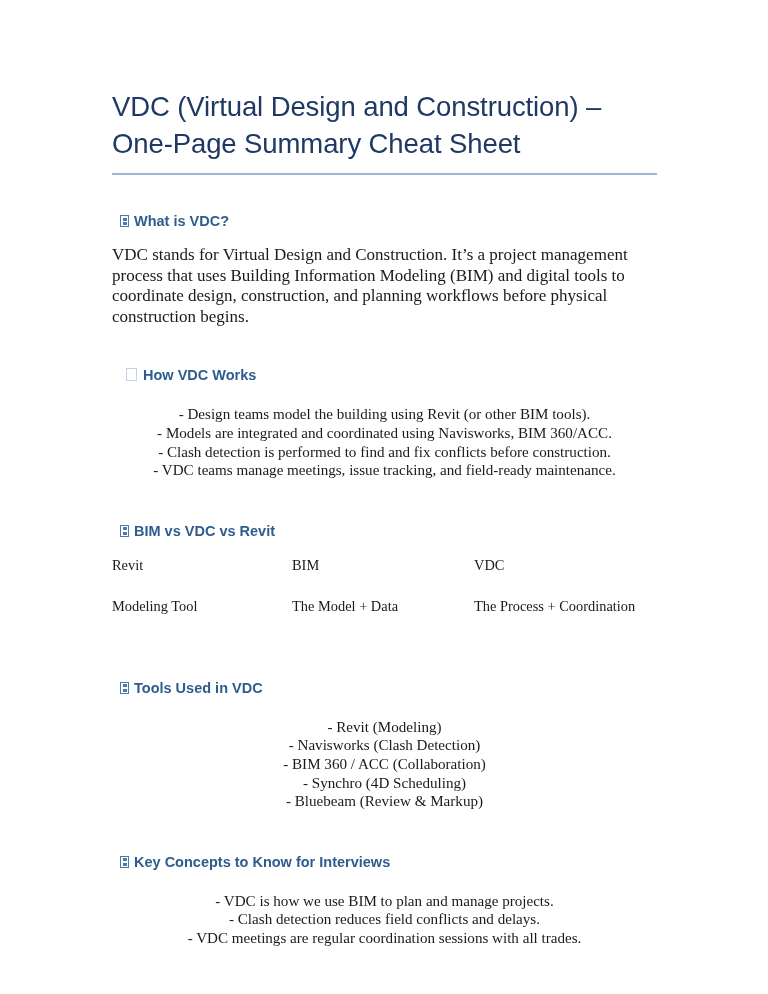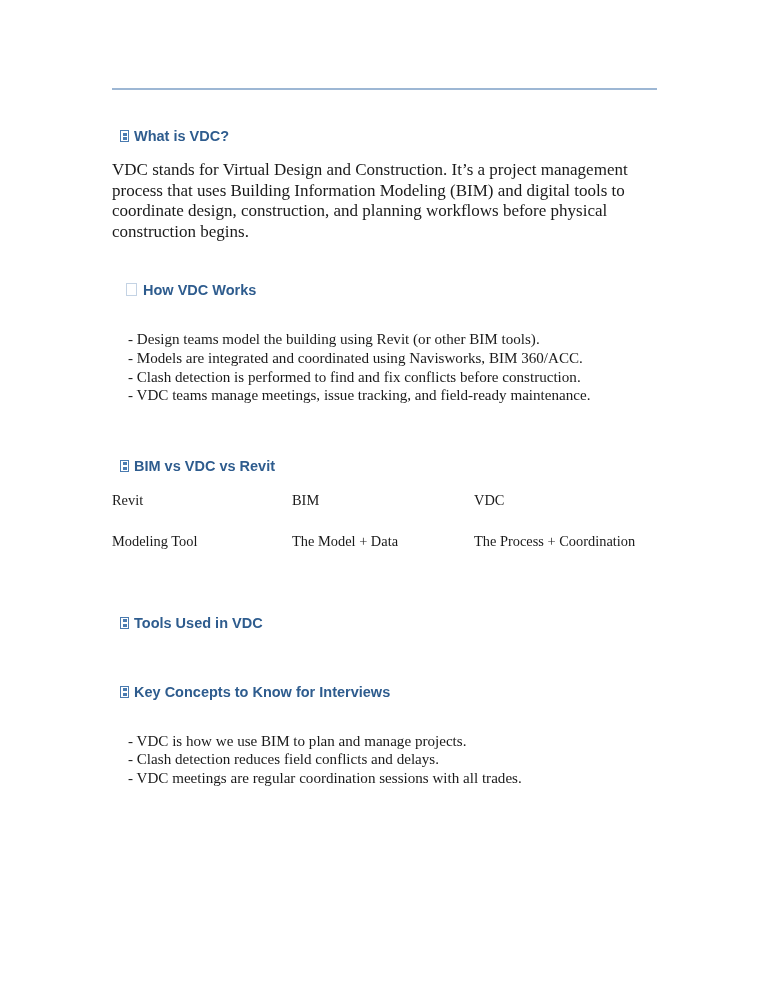--- a/index.html
+++ b/index.html
@@ -100,21 +100,21 @@
   }
 
   
   .body-text {
     font-size: 17px;
     line-height: 20.6px;
     color: #1a1a1a;
     margin: 0;
     padding: 0;
   }
-  .line-list { margin: 16px; padding: 0; list-style: none; }
+  .line-list { margin: 6px; padding: 0; list-style: none; text-align: center; }
   .line-list li {
     font-size: 15.1px;
     line-height: 18.6px;
     color: #1a1a1a;
     white-space: nowrap;
   }
 
   
   .cmp-table {
     border-collapse: collapse;
@@ -142,20 +142,24 @@
   .gap-section-md    { height: 27px; }
   .gap-section-xl    { height: 33px; }
   .indent-1 { padding-left: 6px; }
 </style>
 </head>
 <body>
 
 <div class="page">
   <div class="content">
 
+    <h1 class="doc-title">
+      <span>VDC (Virtual Design and Construction) –</span><br>
+      <span>One-Page Summary Cheat Sheet</span>
+    </h1>
     <hr class="title-rule">
 
     <div class="gap-after-title"></div>
 
     <div class="section">
       <div class="sec-heading">
         <span class="tofu"></span><span class="lbl">What is VDC?</span>
       </div>
       <div class="gap-head-body"></div>
       <p class="body-text">VDC stands for Virtual Design and Construction. It’s a project management process that uses Building Information Modeling (BIM) and digital tools to coordinate design, construction, and planning workflows before physical construction begins.</p>
@@ -204,20 +208,27 @@
       </table>
     </div>
 
     <div class="gap-section-xl"></div>
 
     <div class="section">
       <div class="sec-heading">
         <span class="tofu"></span><span class="lbl">Tools Used in VDC</span>
       </div>
       <div class="gap-head-body"></div>
+      <ul class="line-list">
+        <li>- Revit (Modeling)</li>
+        <li>- Navisworks (Clash Detection)</li>
+        <li>- BIM 360 / ACC (Collaboration)</li>
+        <li>- Synchro (4D Scheduling)</li>
+        <li>- Bluebeam (Review &amp; Markup)</li>
+      </ul>
     </div>
 
     <div class="gap-section-md"></div>
 
     <div class="section">
       <div class="sec-heading">
         <span class="tofu"></span><span class="lbl">Key Concepts to Know for Interviews</span>
       </div>
       <div class="gap-head-body"></div>
       <ul class="line-list">

